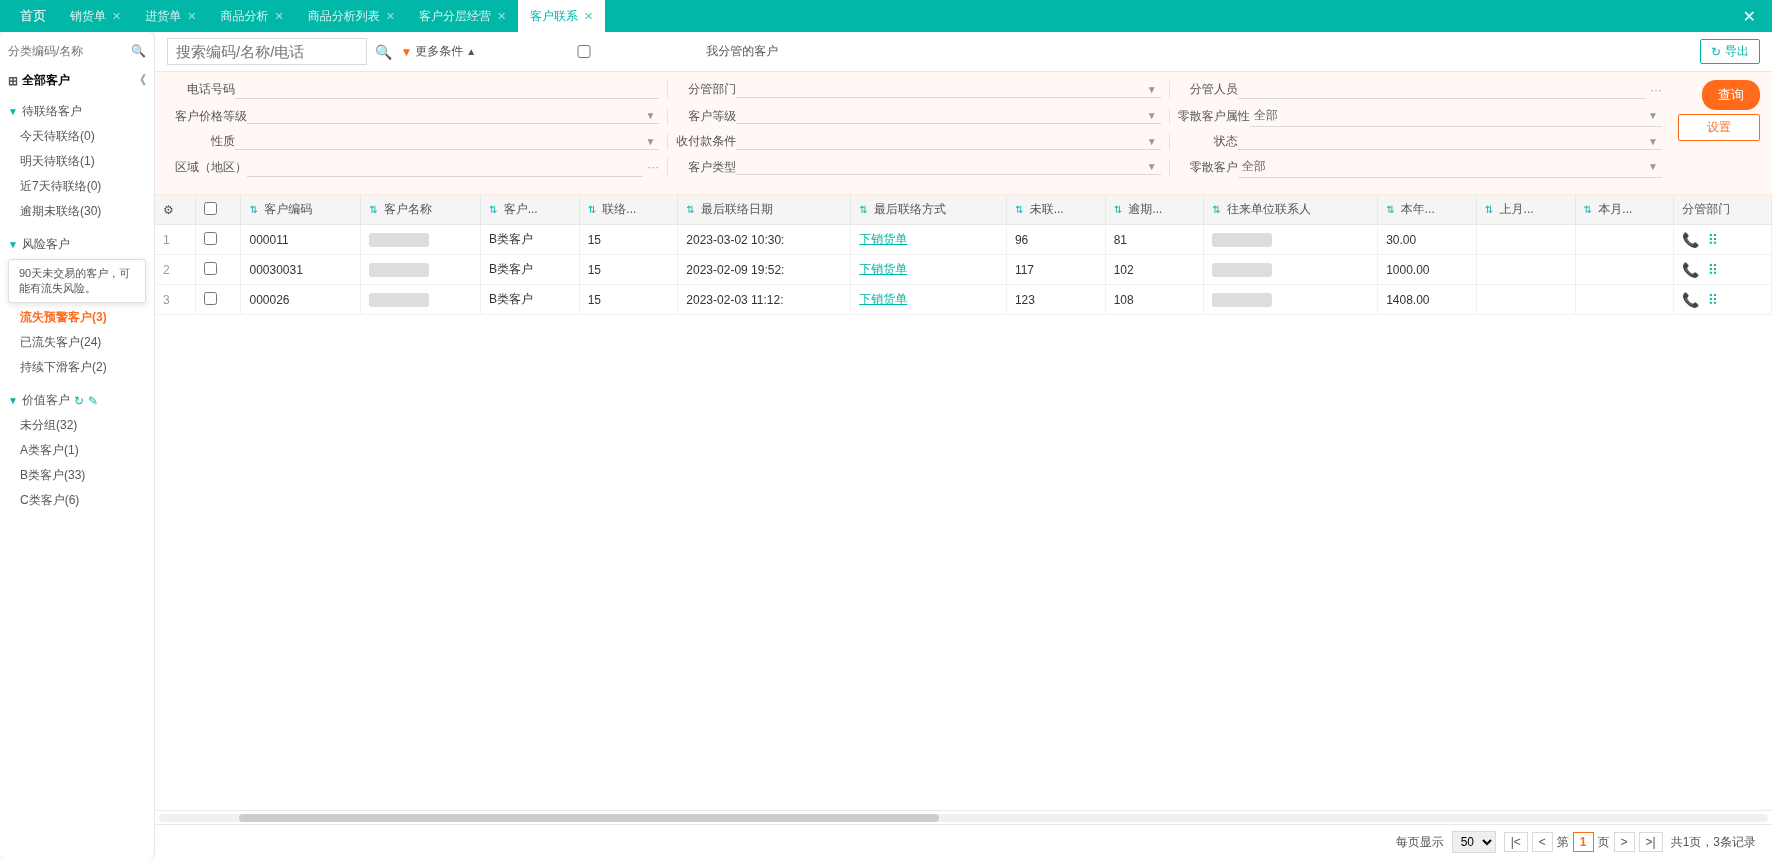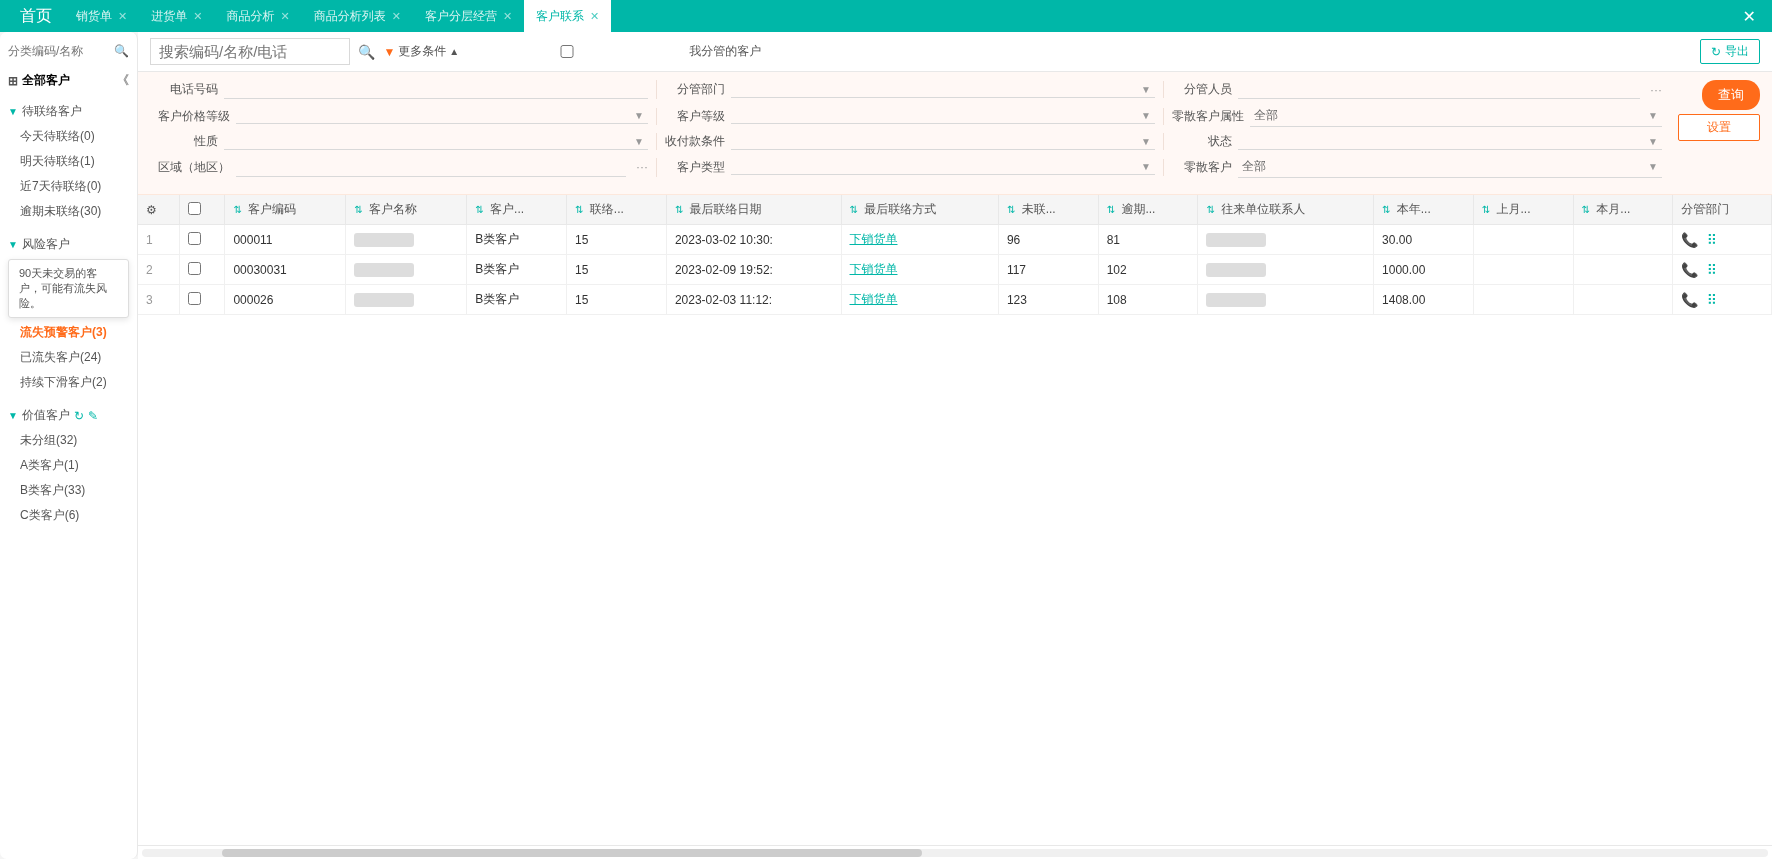--- a/index.html
+++ b/index.html
@@ -14,21 +14,21 @@
       padding: 0 8px;
       color: white;
     }
     .top-nav .home-btn {
       color: white;
       padding: 0 12px;
       height: 100%;
       display: flex;
       align-items: center;
       cursor: pointer;
-      font-size: 16px;
+      font-size: 13px;
     }
     .top-nav .tab {
       display: flex;
       align-items: center;
       height: 100%;
       padding: 0 12px;
       color: rgba(255,255,255,0.85);
       cursor: pointer;
       position: relative;
     }
@@ -50,21 +50,21 @@
     }
 
     
     .main-layout {
       display: flex;
       height: calc(859px - 32px);
     }
 
     
     .sidebar {
-      width: 138px;
+      width: 155px;
       background: white;
       border-right: 1px solid #e8e8e8;
       padding: 8px 0;
       overflow-y: auto;
       flex-shrink: 0;
       border-radius: 7px;
     }
     .sidebar-search {
       display: flex;
       align-items: center;
@@ -204,21 +204,21 @@
       display: flex;
       align-items: center;
       gap: 0;
       margin-bottom: 6px;
     }
     .filter-row:last-child { margin-bottom: 8px; }
     .filter-cell {
       flex: 1;
       display: flex;
       align-items: center;
-      gap: 6px;
+      gap: 0;
       padding: 0 8px;
       border-right: 1px solid #f0e0d8;
     }
     .filter-cell:last-child { border-right: none; }
     .filter-label {
       color: #555;
       white-space: nowrap;
       min-width: 60px;
       text-align: right;
     }
@@ -723,15 +723,31 @@
         </tbody>
       </table>
     </div>
 
     <div class="scrollbar-area">
       <div class="scrollbar-track">
         <div class="scrollbar-thumb"></div>
       </div>
     </div>
 
+    <div class="footer">
+      <span>每页显示</span>
+      <select>
+        <option>50</option>
+      </select>
+      <div class="pagination">
+        <button class="page-btn">|&lt;</button>
+        <button class="page-btn">&lt;</button>
+        <span>第</span>
+        <span class="page-current">1</span>
+        <span>页</span>
+        <button class="page-btn">&gt;</button>
+        <button class="page-btn">&gt;|</button>
+      </div>
+      <span>共1页，3条记录</span>
+    </div>
 
   </div>
 </div>
 
 </body></html>

